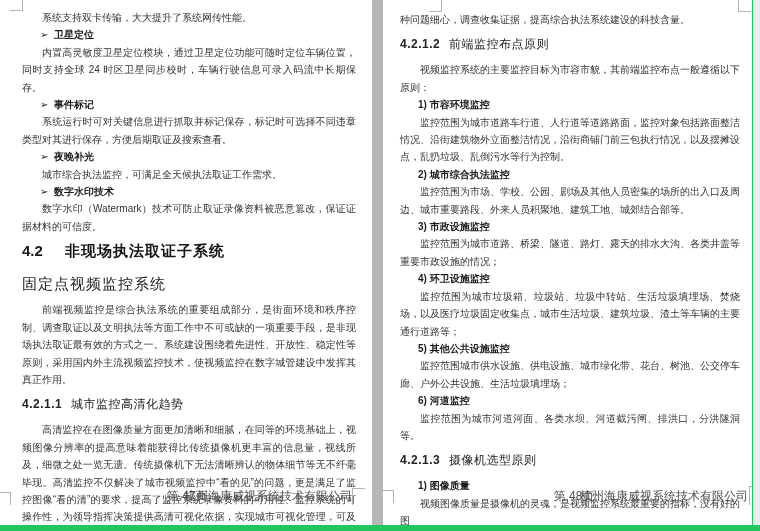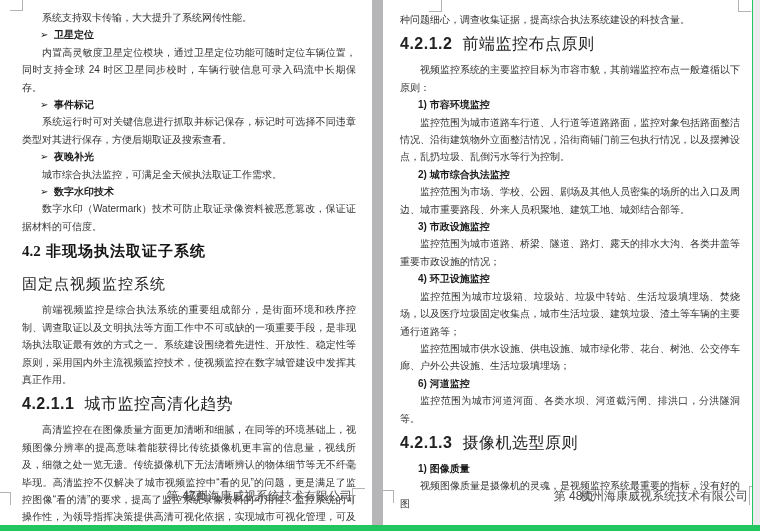--- a/index.html
+++ b/index.html
@@ -30,27 +30,27 @@
     padding-left:18px;
   }
   .b-numbered{
     font-size:10px;line-height:17.4px;font-weight:bold;color:#1c1c1c;
     padding-left:18px;
   }
   .b-h1{
     font-size:15px;line-height:20px;font-weight:600;color:#161616;
     letter-spacing:1px;margin:6px 0 14px;
   }
-  .b-h1 b{font-weight:700;letter-spacing:0;margin-right:0;font-family:Liberation Serif, serif;}
+  .b-h1 b{font-weight:700;letter-spacing:0;margin-right:17px;}
   .b-h2{
     font-size:15px;line-height:17px;font-weight:500;color:#222;
     letter-spacing:1px;margin:0 0 9px;
   }
   .b-h3{
-    font-size:16px;line-height:16px;font-weight:500;color:#222;
+    font-size:12px;line-height:16px;font-weight:500;color:#222;
     letter-spacing:0.5px;margin:8px 0 9px;
   }
   .b-h3 b{font-weight:600;margin-right:5px;}
 
   .footer{position:absolute;top:488px;height:12px;font-size:12px;color:#4a4a4a;}
   .page-left  .footer{left:22px;right:20px;}
   .page-right .footer{left:17px;right:4px;}
   .pnum{position:absolute;left:50%;transform:translateX(-50%);white-space:nowrap;}
   .company{position:absolute;right:0;white-space:nowrap;}
 
@@ -101,20 +101,21 @@
         <div class="blk b-h3"><b>4.2.1.2</b>&nbsp;前端监控布点原则</div>
         <div class="blk b-body ind">视频监控系统的主要监控目标为市容市貌，其前端监控布点一般遵循以下原则：</div>
         <div class="blk b-numbered"><b>1)</b>&nbsp;市容环境监控</div>
         <div class="blk b-body ind">监控范围为城市道路车行道、人行道等道路路面，监控对象包括路面整洁情况、沿街建筑物外立面整洁情况，沿街商铺门前三包执行情况，以及摆摊设点，乱扔垃圾、乱倒污水等行为控制。</div>
         <div class="blk b-numbered"><b>2)</b>&nbsp;城市综合执法监控</div>
         <div class="blk b-body ind">监控范围为市场、学校、公园、剧场及其他人员密集的场所的出入口及周边、城市重要路段、外来人员积聚地、建筑工地、城郊结合部等。</div>
         <div class="blk b-numbered"><b>3)</b>&nbsp;市政设施监控</div>
         <div class="blk b-body ind">监控范围为城市道路、桥梁、隧道、路灯、露天的排水大沟、各类井盖等重要市政设施的情况；</div>
         <div class="blk b-numbered"><b>4)</b>&nbsp;环卫设施监控</div>
         <div class="blk b-body ind">监控范围为城市垃圾箱、垃圾站、垃圾中转站、生活垃圾填埋场、焚烧场，以及医疗垃圾固定收集点，城市生活垃圾、建筑垃圾、渣土等车辆的主要通行道路等；</div>
+        <div class="blk b-numbered"><b>5)</b>&nbsp;其他公共设施监控</div>
         <div class="blk b-body ind">监控范围城市供水设施、供电设施、城市绿化带、花台、树池、公交停车廊、户外公共设施、生活垃圾填埋场；</div>
         <div class="blk b-numbered"><b>6)</b>&nbsp;河道监控</div>
         <div class="blk b-body ind">监控范围为城市河道河面、各类水坝、河道截污闸、排洪口，分洪隧洞等。</div>
         <div class="blk b-h3"><b>4.2.1.3</b>&nbsp;摄像机选型原则</div>
         <div class="blk b-numbered"><b>1)</b>&nbsp;图像质量</div>
         <div class="blk b-body ind">视频图像质量是摄像机的灵魂，是视频监控系统最重要的指标，没有好的图</div>
       </div>
     <div class="footer">
       <span class="pnum">第 48页</span>
       <span class="company">杭州海康威视系统技术有限公司</span>

